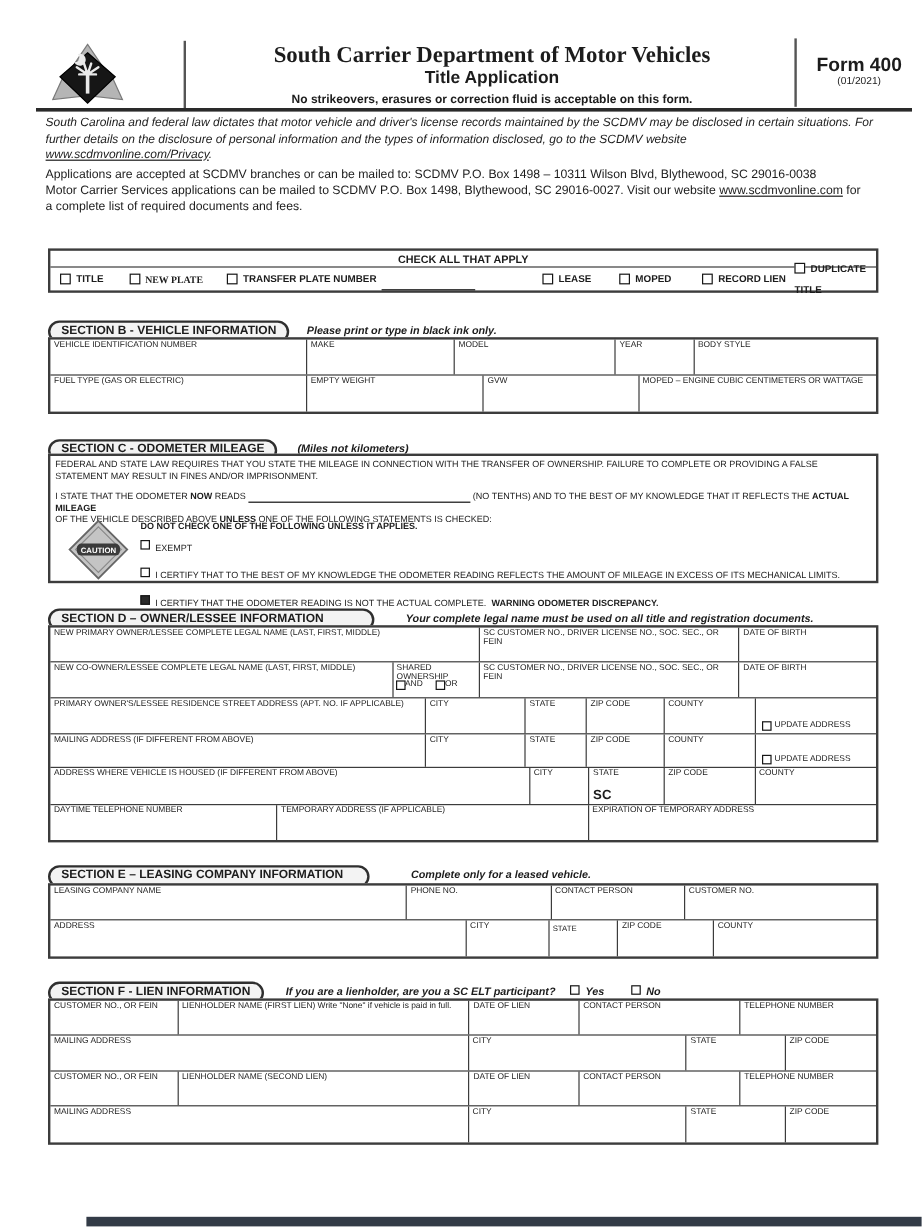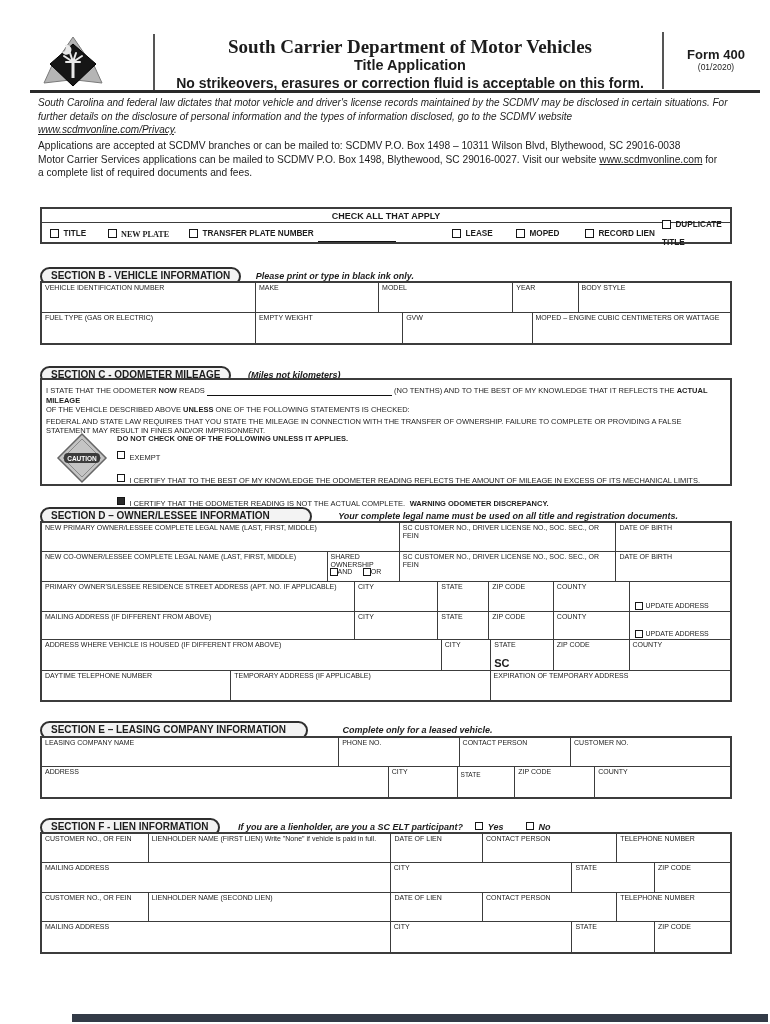--- a/index.html
+++ b/index.html
@@ -5,24 +5,24 @@
   html,body{margin:0;padding:0;background:#fff;}
   #page{position:relative;width:770px;height:1024px;background:#ffffff;overflow:hidden;
         font-family:"Liberation Sans",sans-serif;color:#1c1c1c;}
   .abs{position:absolute;}
   .b{font-weight:bold;}
   .i{font-style:italic;}
   .u{text-decoration:underline;}
   
   .title{font-family:"Liberation Serif",serif;font-weight:bold;font-size:19px;line-height:21px;}
   .subtitle{font-weight:bold;font-size:14.5px;line-height:17px;}
-  .hnote{font-weight:bold;font-size:14px;line-height:13px;}
+  .hnote{font-weight:bold;font-size:10px;line-height:13px;}
   .vdiv{width:1.5px;background:#555;}
   .hrule{height:2.5px;background:#2a2a2a;}
-  .formno{font-weight:bold;font-size:13px;line-height:14px;text-align:center;}
+  .formno{font-weight:bold;font-size:16px;line-height:14px;text-align:center;}
   .formrev{font-size:8.5px;text-align:center;}
   .para{font-size:10px;line-height:13.5px;}
   .para2{font-size:10.2px;line-height:13.5px;}
   
   .pill{display:inline-block;border:2px solid #2f2f2f;border-radius:10px;background:#f3f3f3;
         padding:1px 9px 2px 9px;font-weight:bold;font-size:10px;line-height:12px;white-space:nowrap;}
   
   .tbl{position:absolute;border:2px solid #3c3c3c;background:#fff;box-sizing:border-box;}
   .trow{display:flex;border-bottom:1px solid #3c3c3c;box-sizing:border-box;}
   .trow:last-child{border-bottom:none;}
@@ -62,21 +62,21 @@
   <div class="abs vdiv" style="left:662px;top:32px;height:57px;"></div>
 
   <div class="abs" style="left:160px;top:36px;width:500px;text-align:center;">
     <div class="title">South Carrier Department of Motor Vehicles</div>
     <div class="subtitle">Title Application</div>
     <div class="hnote" style="margin-top:3px;">No strikeovers, erasures or correction fluid is acceptable on this form.</div>
   </div>
 
   <div class="abs" style="left:666px;top:48px;width:100px;">
     <div class="formno">Form 400</div>
-    <div class="formrev">(01/2020)</div>
+    <div class="formrev">(01/2021)</div>
   </div>
 
   <div class="abs hrule" style="left:30px;top:90px;right:10px;"></div>
 
   <div class="abs para i" style="left:38px;top:96px;width:712px;">
     <span>South Carolina and federal law dictates that motor vehicle and driver's license records maintained by the SCDMV may be disclosed in certain situations. For further details on the disclosure of personal information and the types of information disclosed, go to the SCDMV website</span>
     <br>
     <span class="u">www.scdmvonline.com/Privacy</span><span>.</span>
   </div>
 
@@ -140,32 +140,32 @@
           <span class="lbl">MOPED – ENGINE CUBIC CENTIMETERS OR WATTAGE</span>
         </div>
     </div>
   </div>
 
   <div class="abs" style="left:40px;top:364px;">
     <span class="pill">SECTION C - ODOMETER MILEAGE</span>
     <span class="small-it" style="margin-left:12px;">(Miles not kilometers)</span>
   </div>
   <div class="tbl" style="left:40px;top:378px;width:692px;height:108px;">
+    <div class="ctext" style="padding:2px 4px;">FEDERAL AND STATE LAW REQUIRES THAT YOU STATE THE MILEAGE IN CONNECTION WITH THE TRANSFER OF OWNERSHIP. FAILURE TO COMPLETE OR PROVIDING A FALSE STATEMENT MAY RESULT IN FINES AND/OR IMPRISONMENT.</div>
     <div class="ctext" style="padding:6px 4px 0 4px;">
       <span>I STATE THAT THE ODOMETER</span>
       <span class="b">NOW</span>
       <span>READS</span>
       <span class="blank" style="width:185px;height:8px;"></span>
       <span>(NO TENTHS) AND TO THE BEST OF MY KNOWLEDGE THAT IT REFLECTS THE</span>
       <span class="b">ACTUAL MILEAGE</span><br>
       <span>OF THE VEHICLE DESCRIBED ABOVE</span>
       <span class="b">UNLESS</span>
       <span>ONE OF THE FOLLOWING STATEMENTS IS CHECKED:</span>
     </div>
-    <div class="ctext" style="padding:2px 4px;">FEDERAL AND STATE LAW REQUIRES THAT YOU STATE THE MILEAGE IN CONNECTION WITH THE TRANSFER OF OWNERSHIP. FAILURE TO COMPLETE OR PROVIDING A FALSE STATEMENT MAY RESULT IN FINES AND/OR IMPRISONMENT.</div>
     <div class="abs" style="left:14px;top:52px;width:52px;height:52px;">
       <svg width="52" height="52" viewBox="0 0 52 52">
         <polygon points="26,2 50,26 26,50 2,26" fill="#c4c4c4" stroke="#666" stroke-width="1.5"></polygon>
         <polygon points="26,7 45,26 26,45 7,26" fill="none" stroke="#8a8a8a" stroke-width="1"></polygon>
         <rect x="8" y="21" width="36" height="10" rx="4" fill="#3b3b3b"></rect>
         <text x="26" y="28.5" text-anchor="middle" font-size="6.5" font-weight="bold" fill="#fff" font-family="Liberation Sans, sans-serif">CAUTION</text>
       </svg>
     </div>
     <div class="abs" style="left:75px;top:54px;width:605px;">
       <div class="ctext b">DO NOT CHECK ONE OF THE FOLLOWING UNLESS IT APPLIES.</div>

